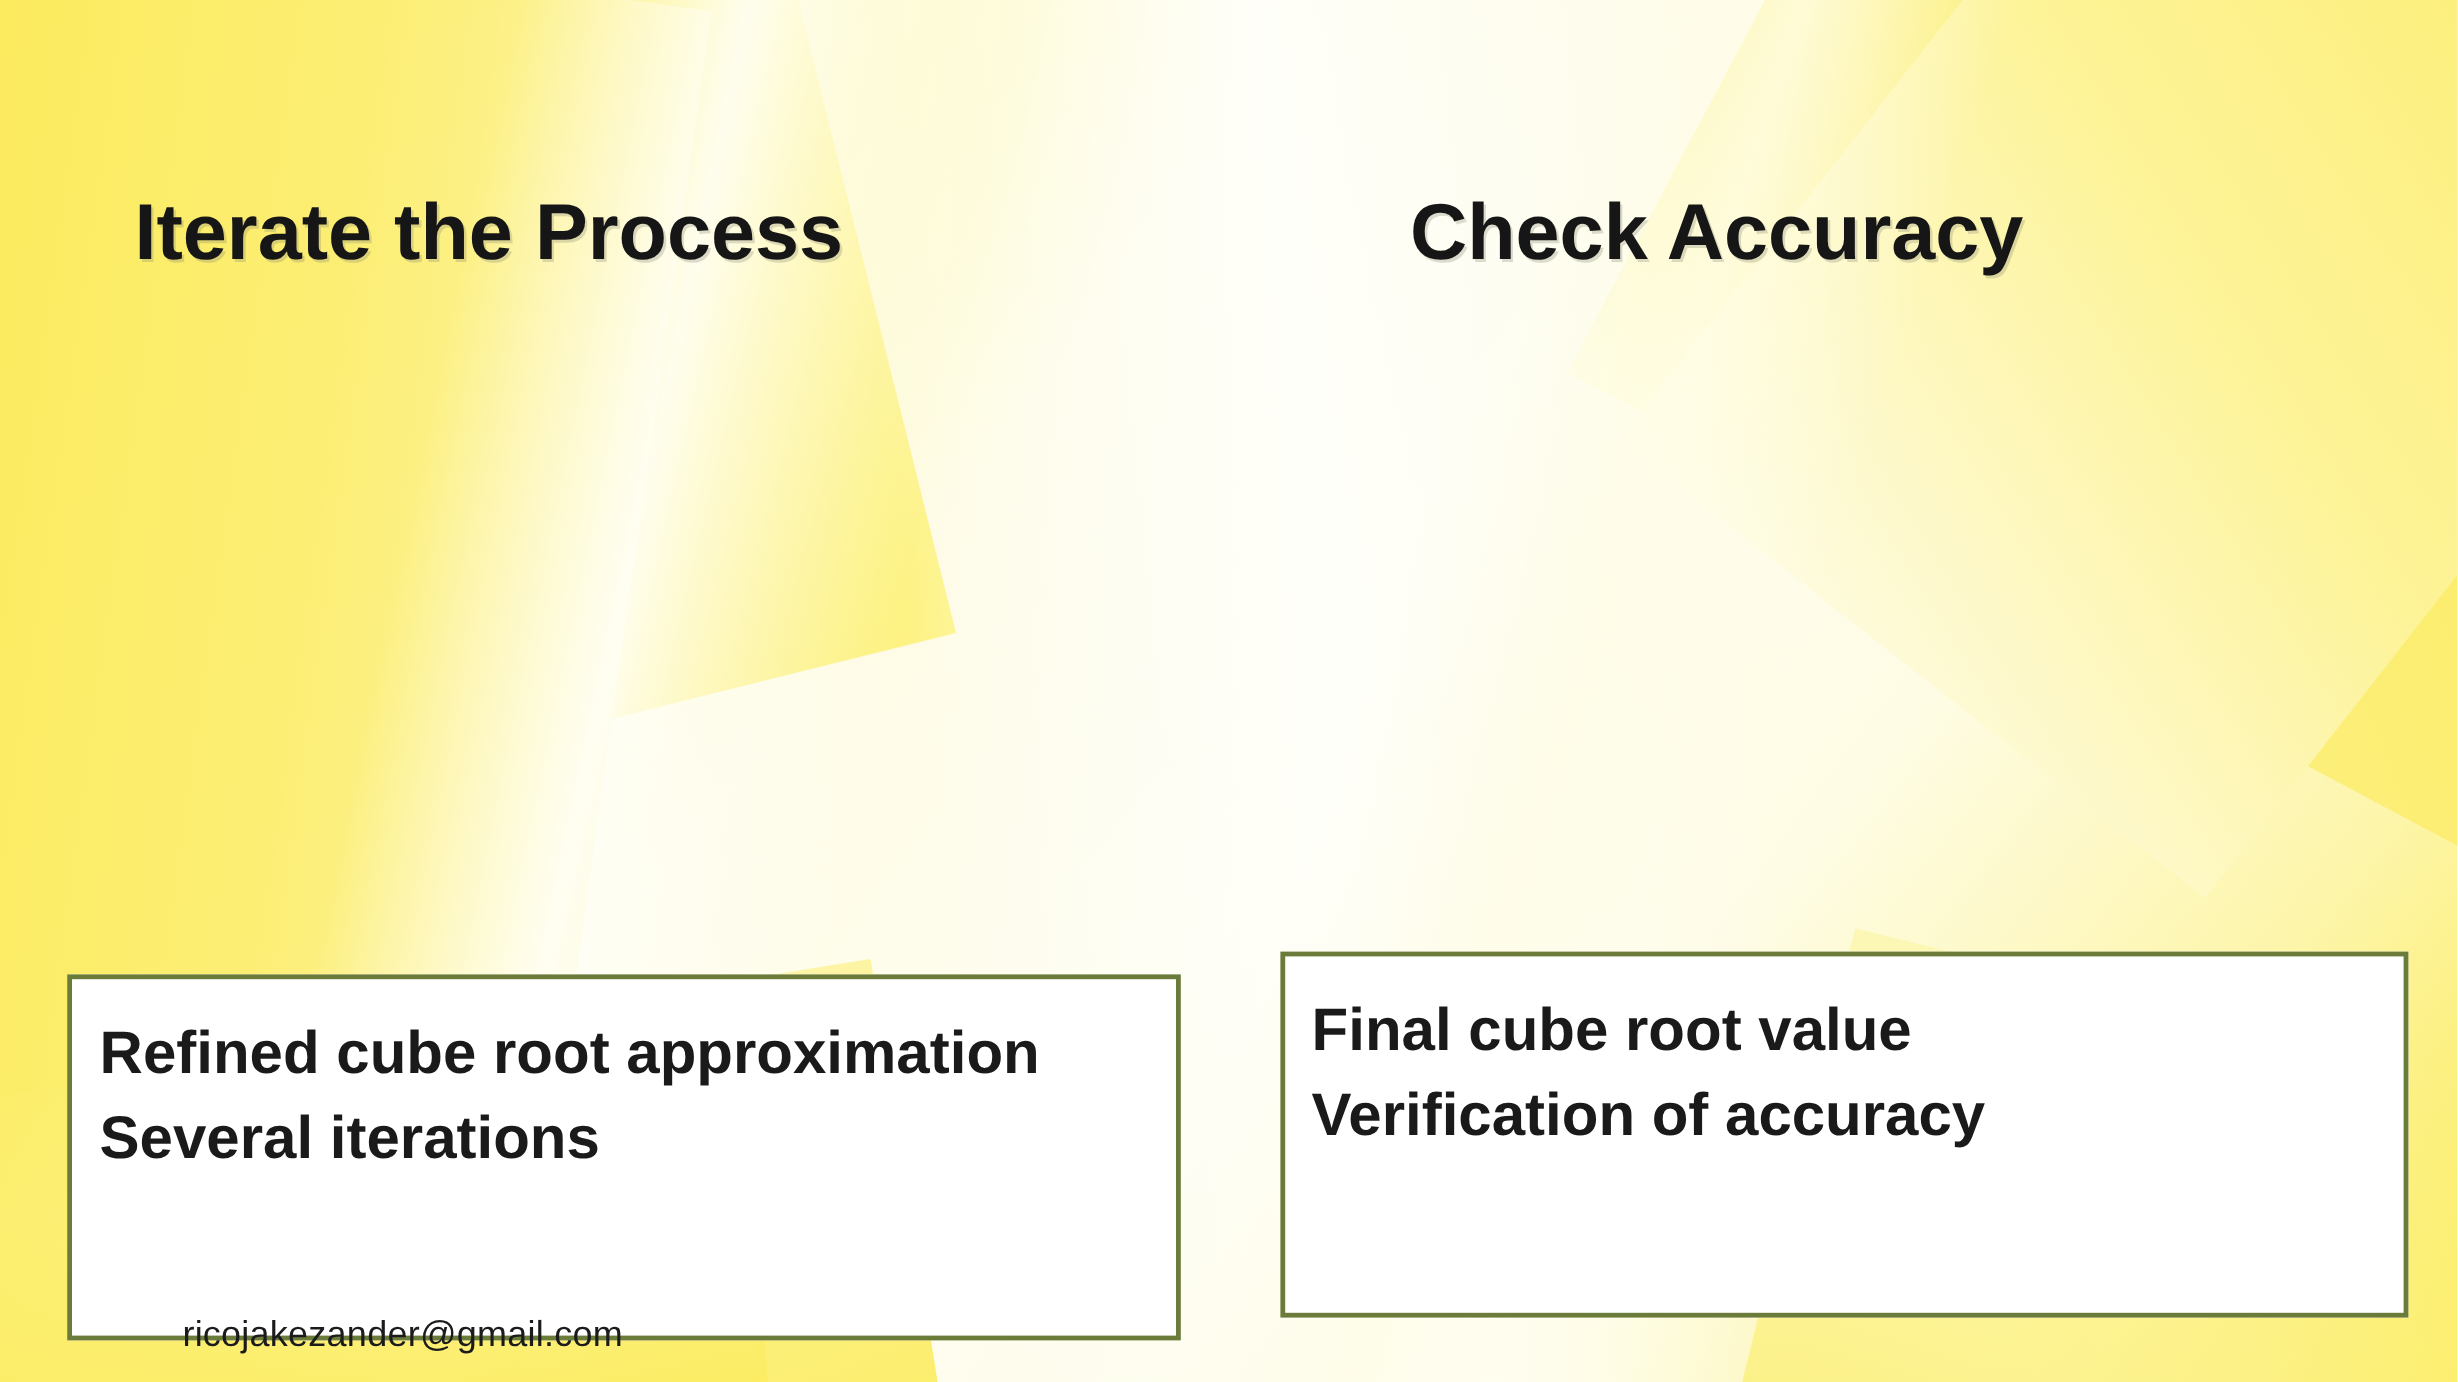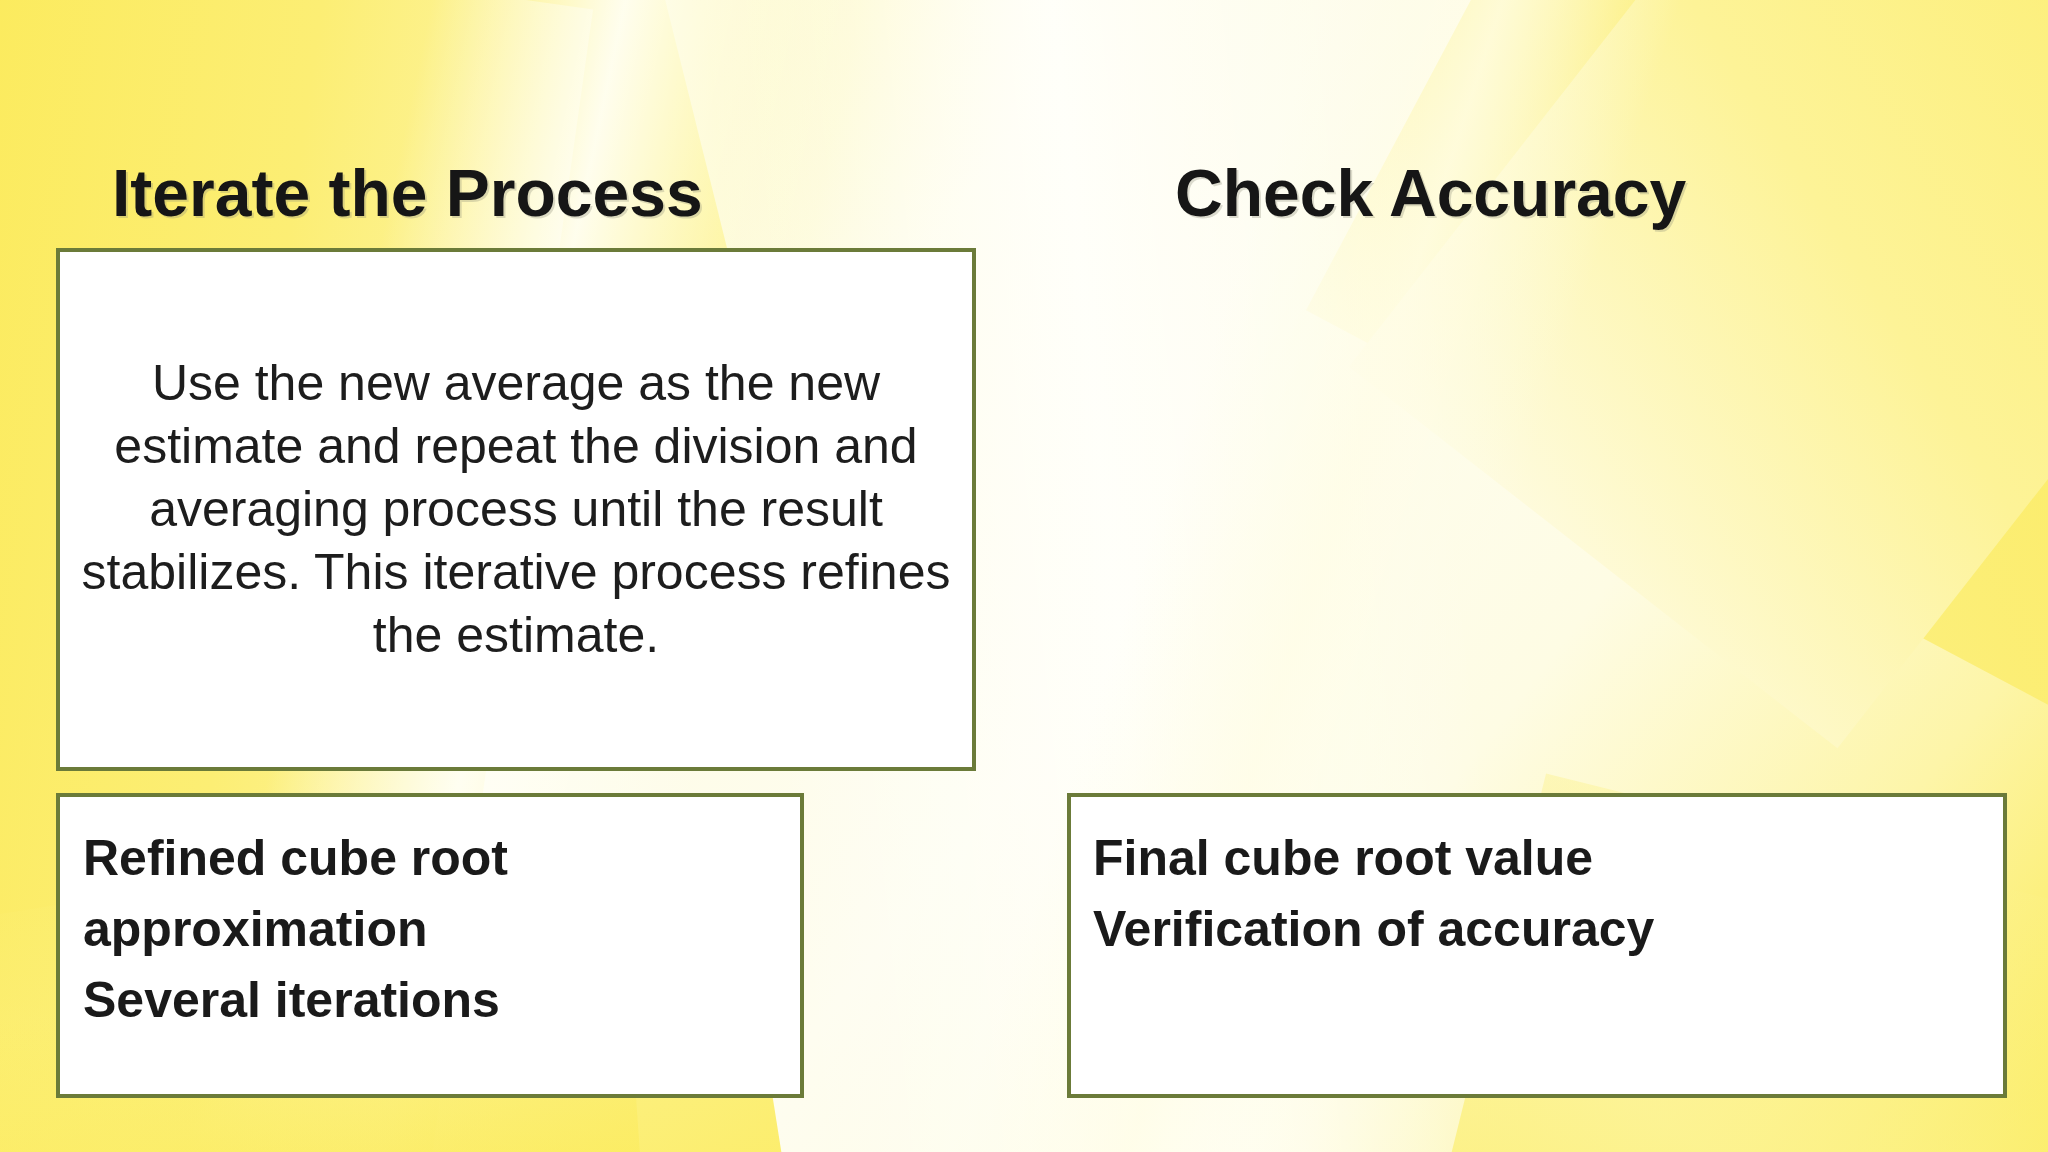--- a/index.html
+++ b/index.html
@@ -187,21 +187,21 @@
     font-weight: 700;
     font-stretch: condensed;
     color: #1a1a1a;
     text-align: left;
     white-space: pre-line;
   }
 
   
   #card-top-left    { left: 56px;   top: 248px; width: 920px;  height: 523px; }
   #card-top-right   { left: 1067px; top: 243px; width: 940px;  height: 528px; }
-  #card-bot-left    { left: 56px;   top: 793px; width: 748px;  height: 305px; padding-left: 23px; }
+  #card-bot-left    { left: 56px;   top: 812px; width: 928px;  height: 305px; padding-left: 23px; }
   #card-bot-right   { left: 1067px; top: 793px; width: 940px;  height: 305px; }
 
   .footer-email {
     position: absolute;
     left: 152px;
     top: 1096px;
     font-size: 30px;
     color: #1b1b1b;
     font-family: "Liberation Sans", sans-serif;
     letter-spacing: 0.2px;
@@ -226,30 +226,28 @@
     <div class="ray band-br"></div>
   </div>
 
   <div class="content">
 
 
     <div class="col-heading left">Iterate the Process</div>
 
     <div class="col-heading right">Check Accuracy</div>
 
-    <div class="card body-card" id="card-top-left">
-      <div class="card-body-text">Use the new average as the new estimate and repeat the division and averaging process until the result stabilizes. This iterative process refines the estimate.</div>
-    </div>
 
 
     <div class="card list-card" id="card-bot-left">
       <div class="card-list-text">Refined cube root approximation
 Several iterations</div>
     </div>
 
     <div class="card list-card" id="card-bot-right">
       <div class="card-list-text">Final cube root value
 Verification of accuracy</div>
     </div>
 
+    <div class="footer-email">ricojakezander@gmail.com</div>
 
   </div>
 </div>
 
 </body></html>

